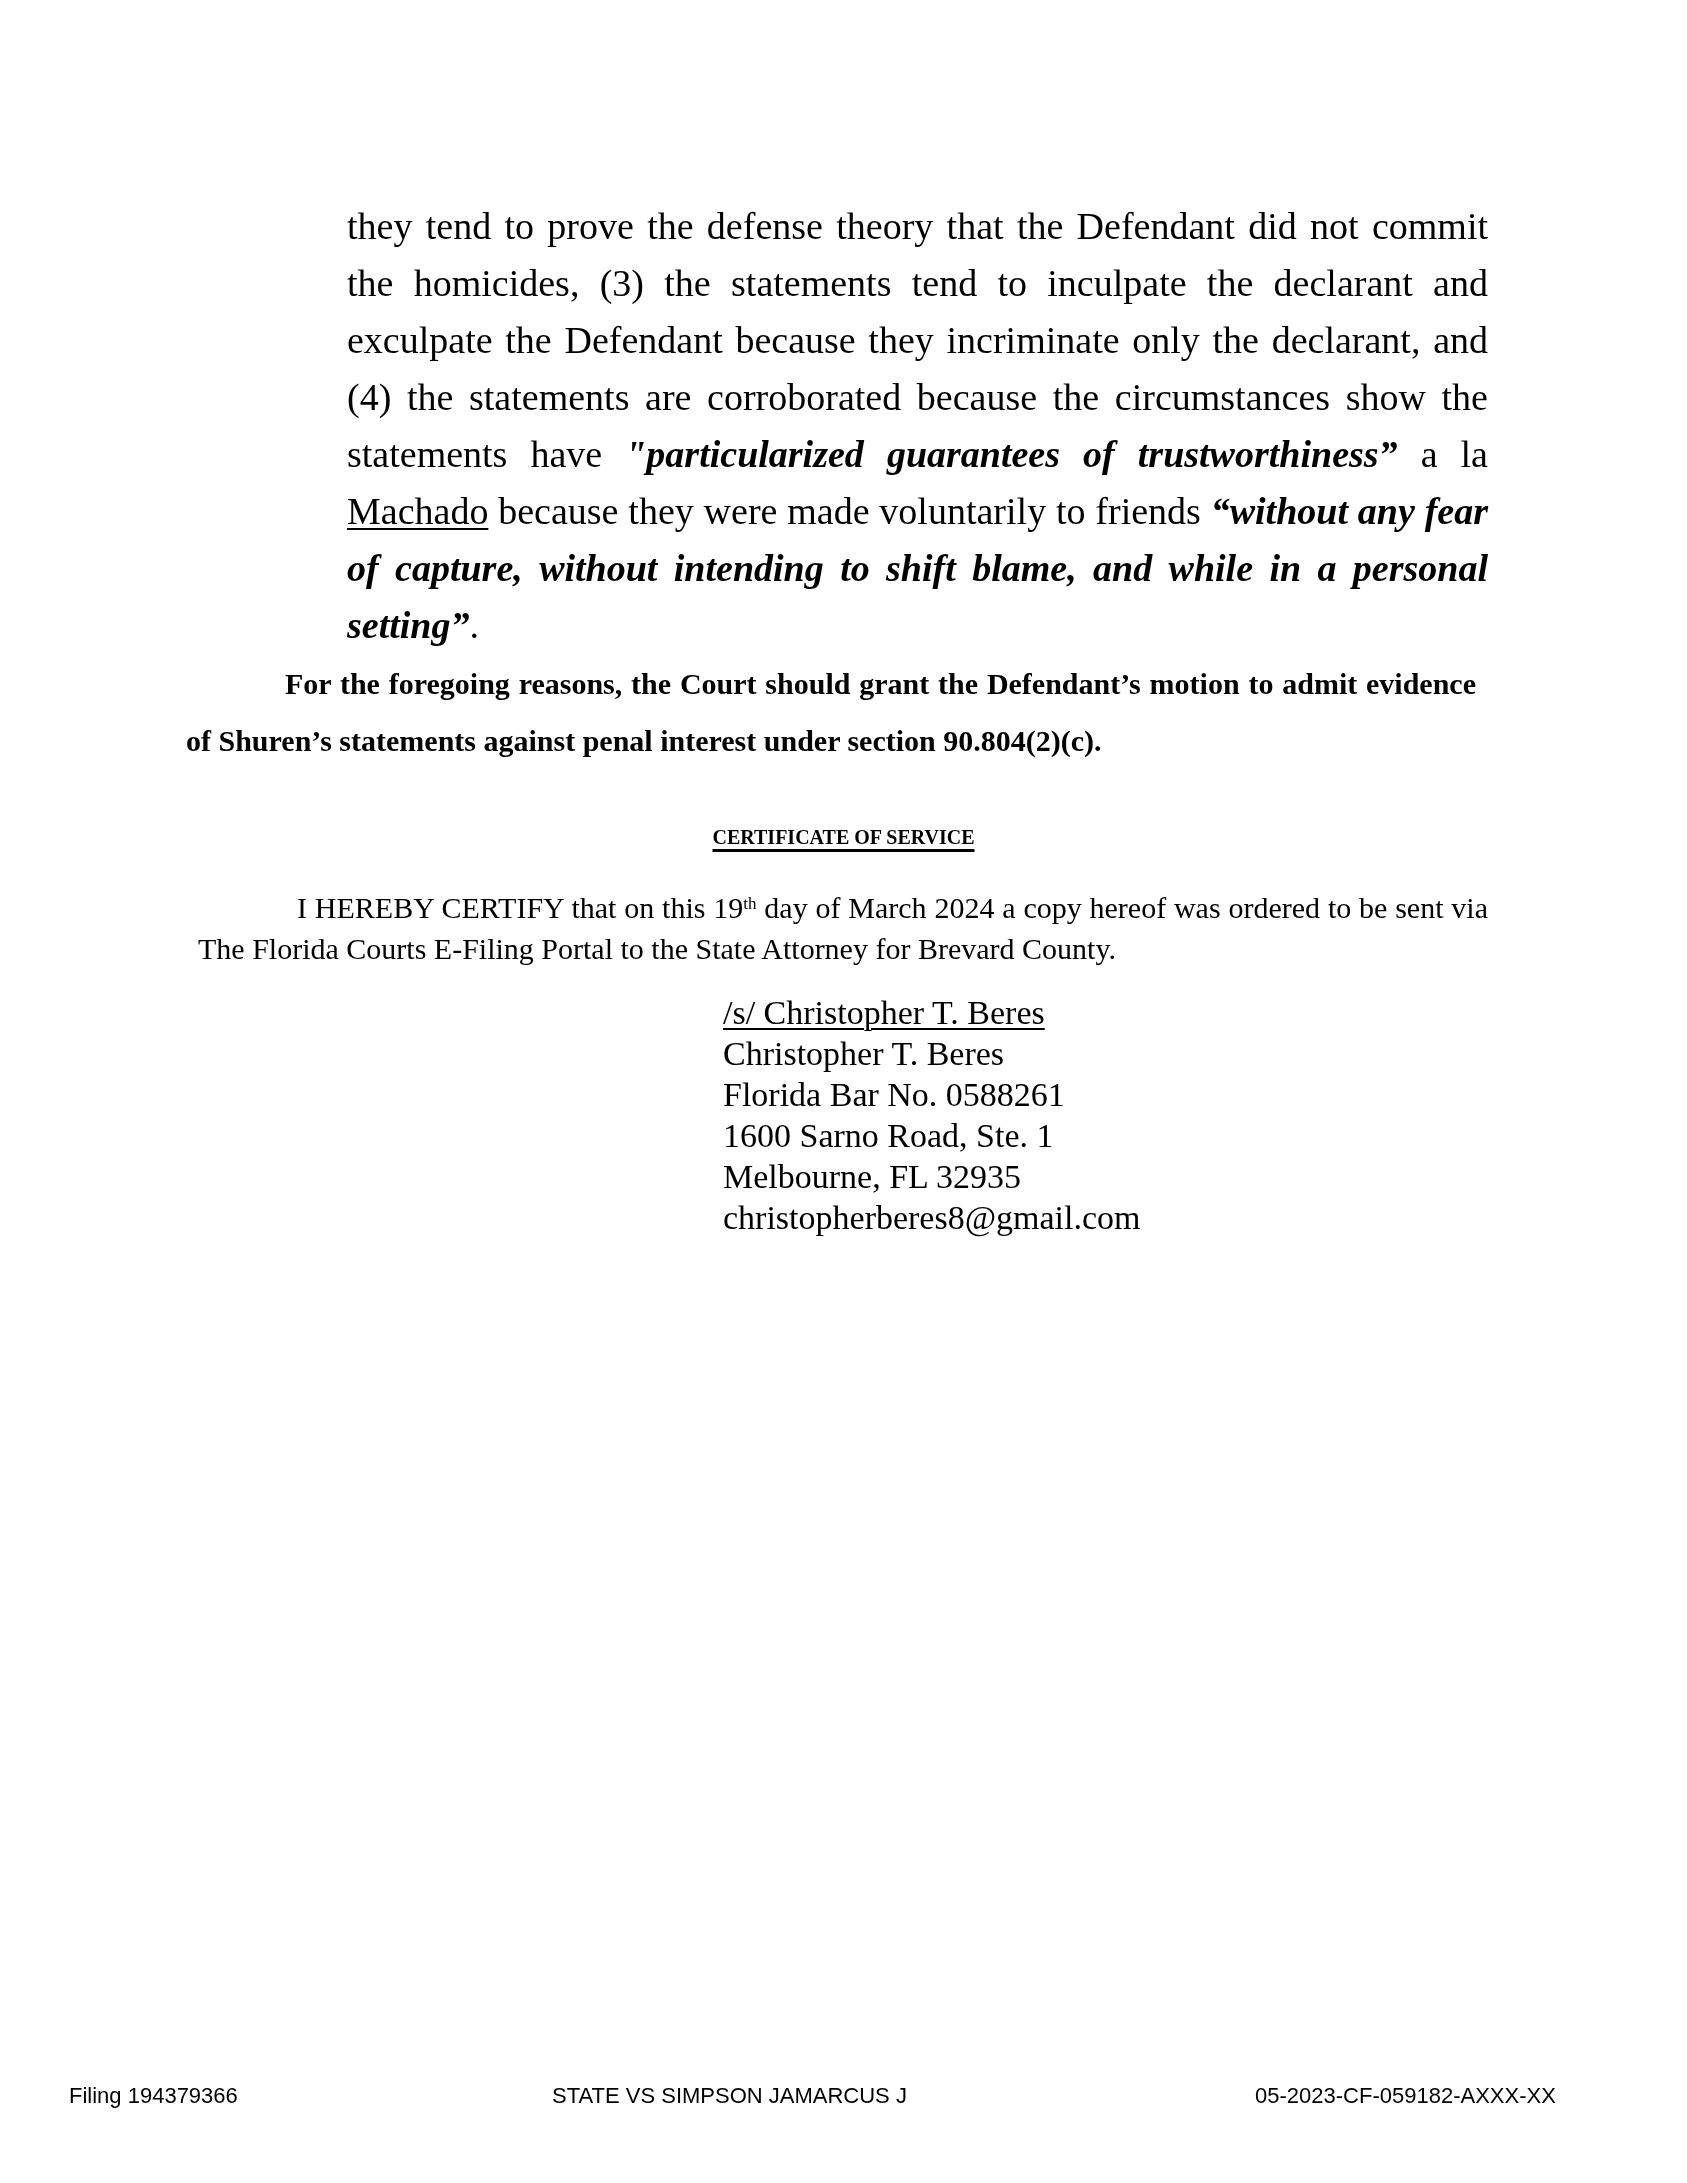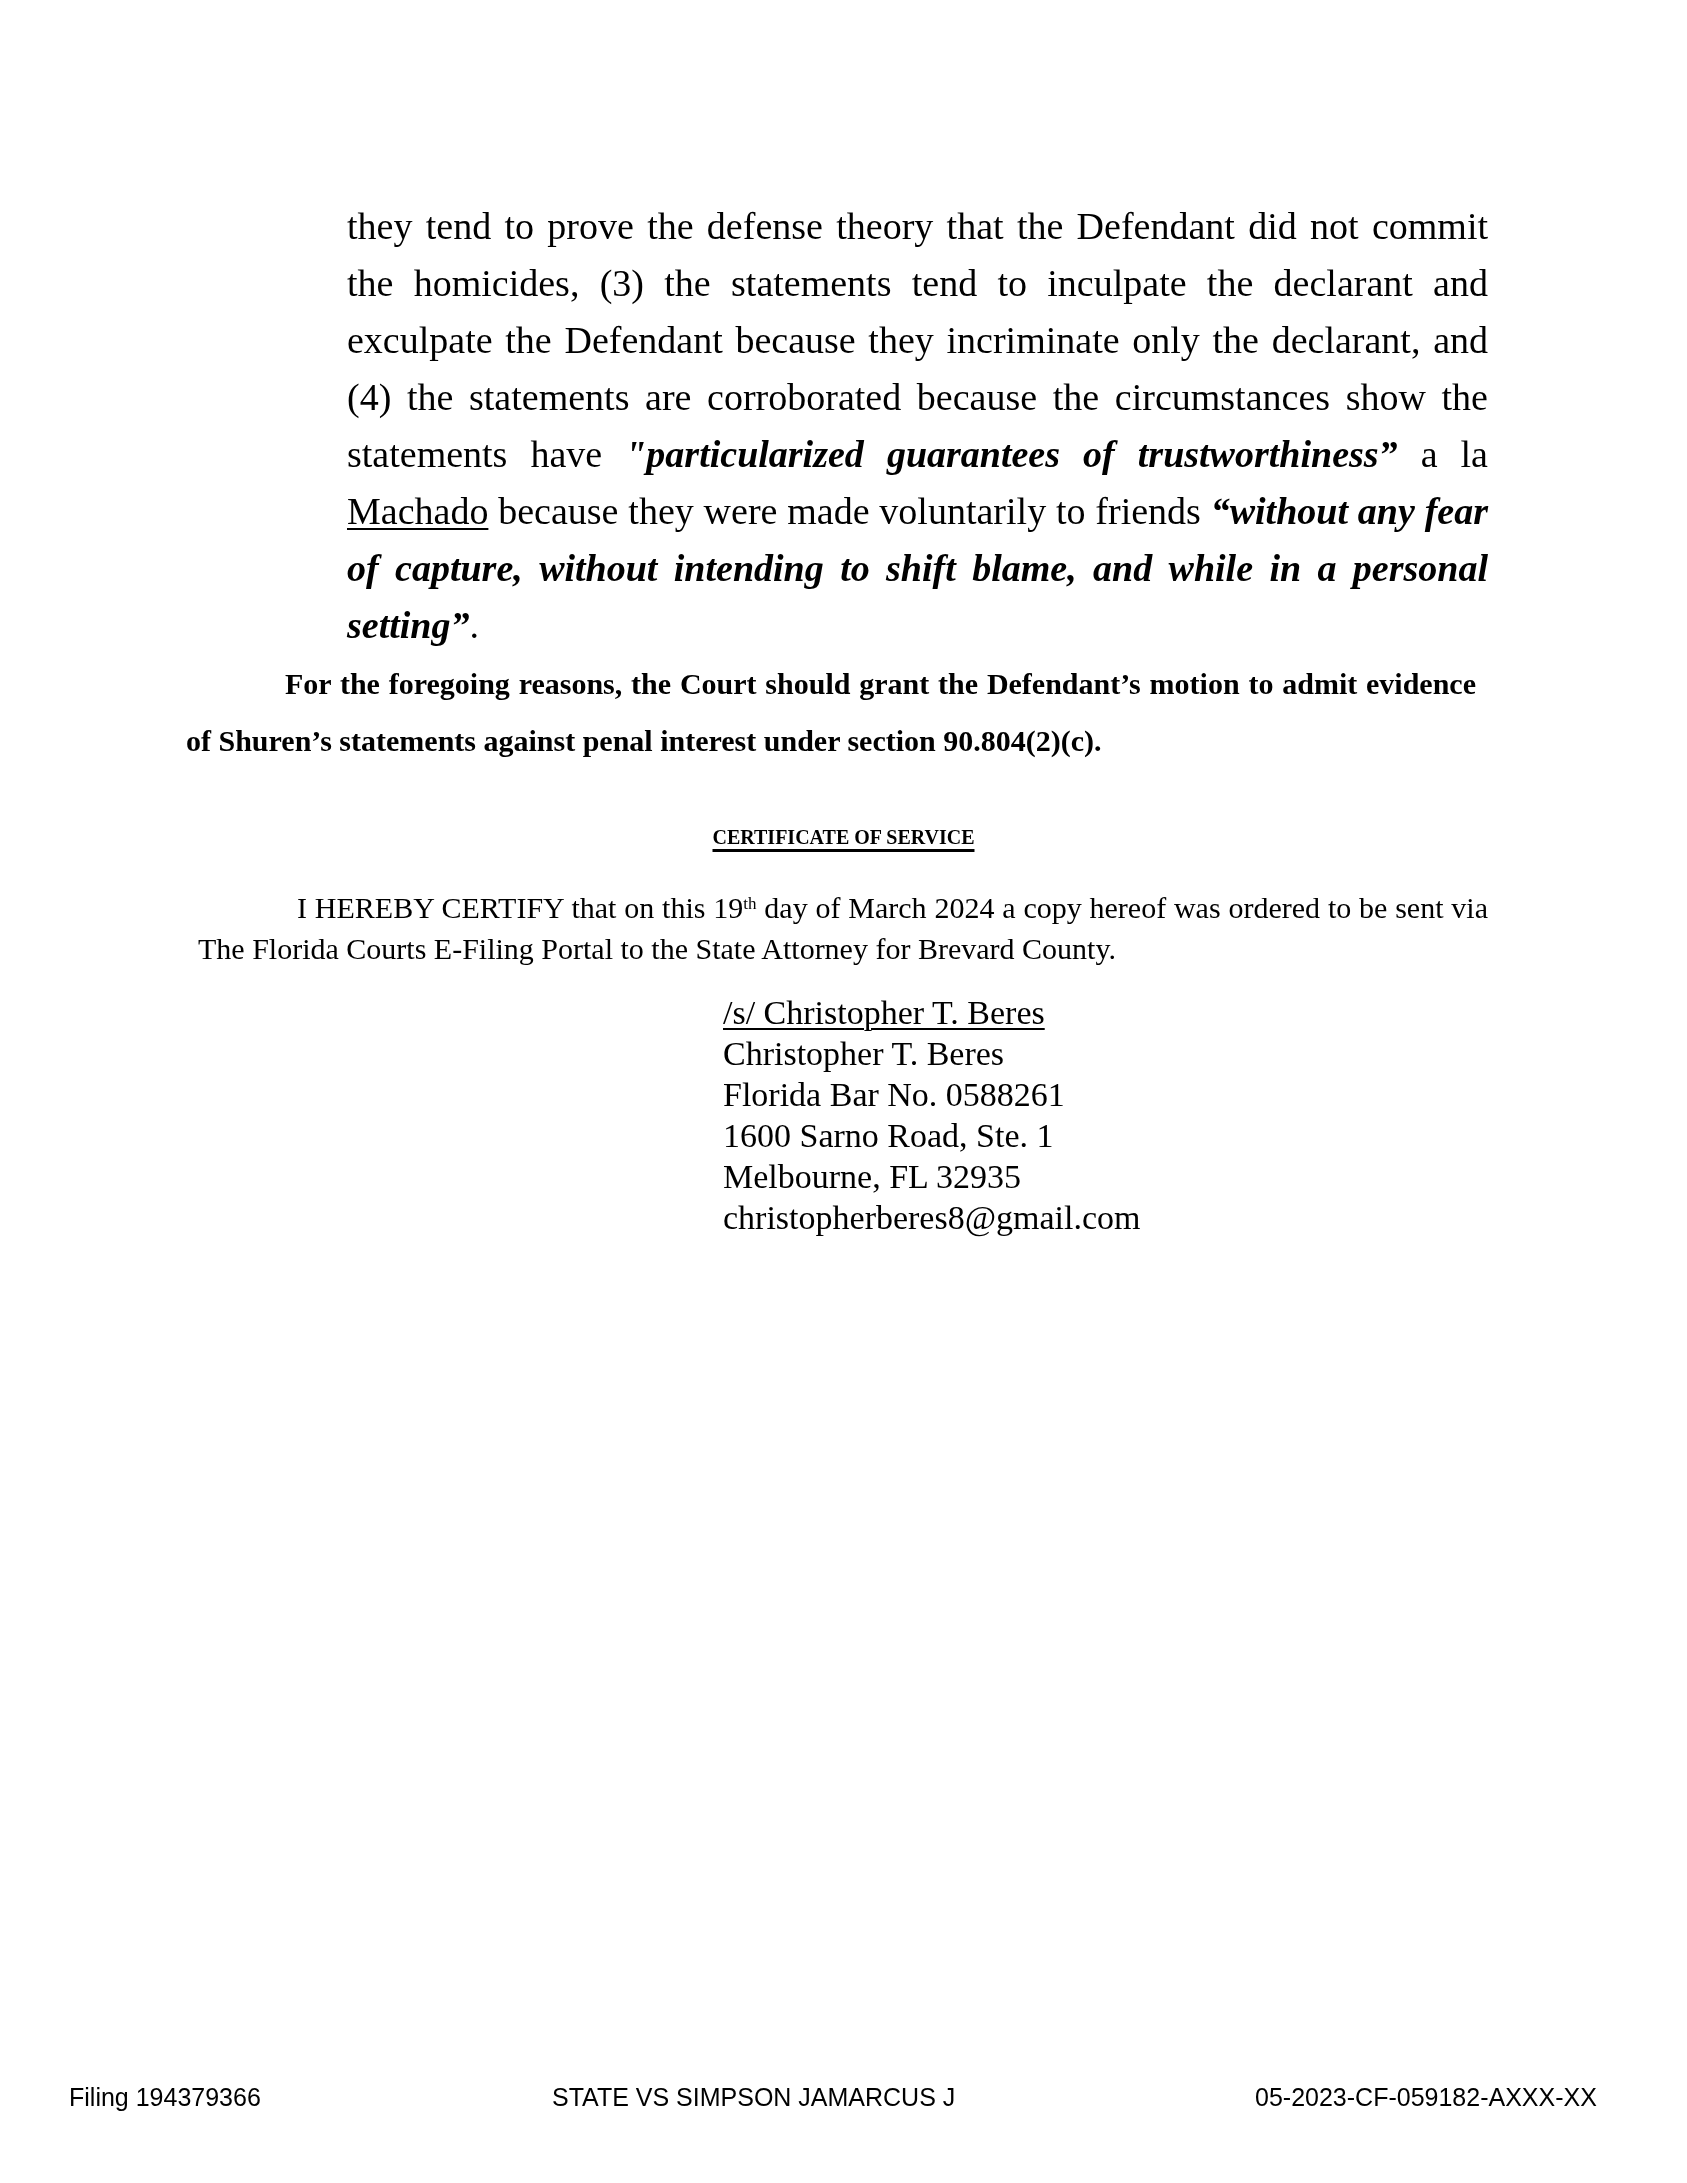--- a/index.html
+++ b/index.html
@@ -13,21 +13,21 @@
           font-size:30px; line-height:57px; text-align:justify; text-indent:99px;font-weight:bold; }
   .cert-title { position:absolute; left:0; width:1687px; top:826px; text-align:center;
                 font-size:20px; font-weight:bold; }
   .cert-title span { text-decoration:underline; text-decoration-thickness:2.6px; text-underline-offset:4.6px; }
   .cert-body { position:absolute; left:198px; width:1290px; top:887px;
                font-size:30px; line-height:41px; text-align:justify; text-indent:99px; }
   .cert-body sup { font-size:17px; vertical-align:top; position:relative; top:-4px; }
   .sig { position:absolute; left:695px; top:992px; font-size:34px; line-height:41px;margin-left:28px; }
   .sig div { white-space:nowrap; }
   .footer { position:absolute; top:2083px; left:0; width:1687px; height:26.5px;
-            font-family:"Liberation Sans", "DejaVu Sans", sans-serif; font-size:25px; }
+            font-family:"Liberation Sans", "DejaVu Sans", sans-serif; font-size:22px; }
   .footer span { position:absolute; top:0; white-space:nowrap; }
   .f-left { left:69px; }
   .f-mid { left:552px; }
   .f-right { left:1242px;margin-left:13px; }
 </style>
 </head>
 <body>
 
 <div class="block">
   <span>they tend to prove the defense theory that the Defendant did not commit the homicides, (3) the statements tend to inculpate the declarant and exculpate the Defendant because they incriminate only the declarant, and (4) the statements are corroborated because the circumstances show the statements have </span><span class="bi">"particularized guarantees of trustworthiness”</span><span> a la </span><span class="u">Machado</span><span> because they were made voluntarily to friends </span><span class="bi">“without any fear of capture, without intending to shift blame, and while in a personal setting”</span><span>.</span>

